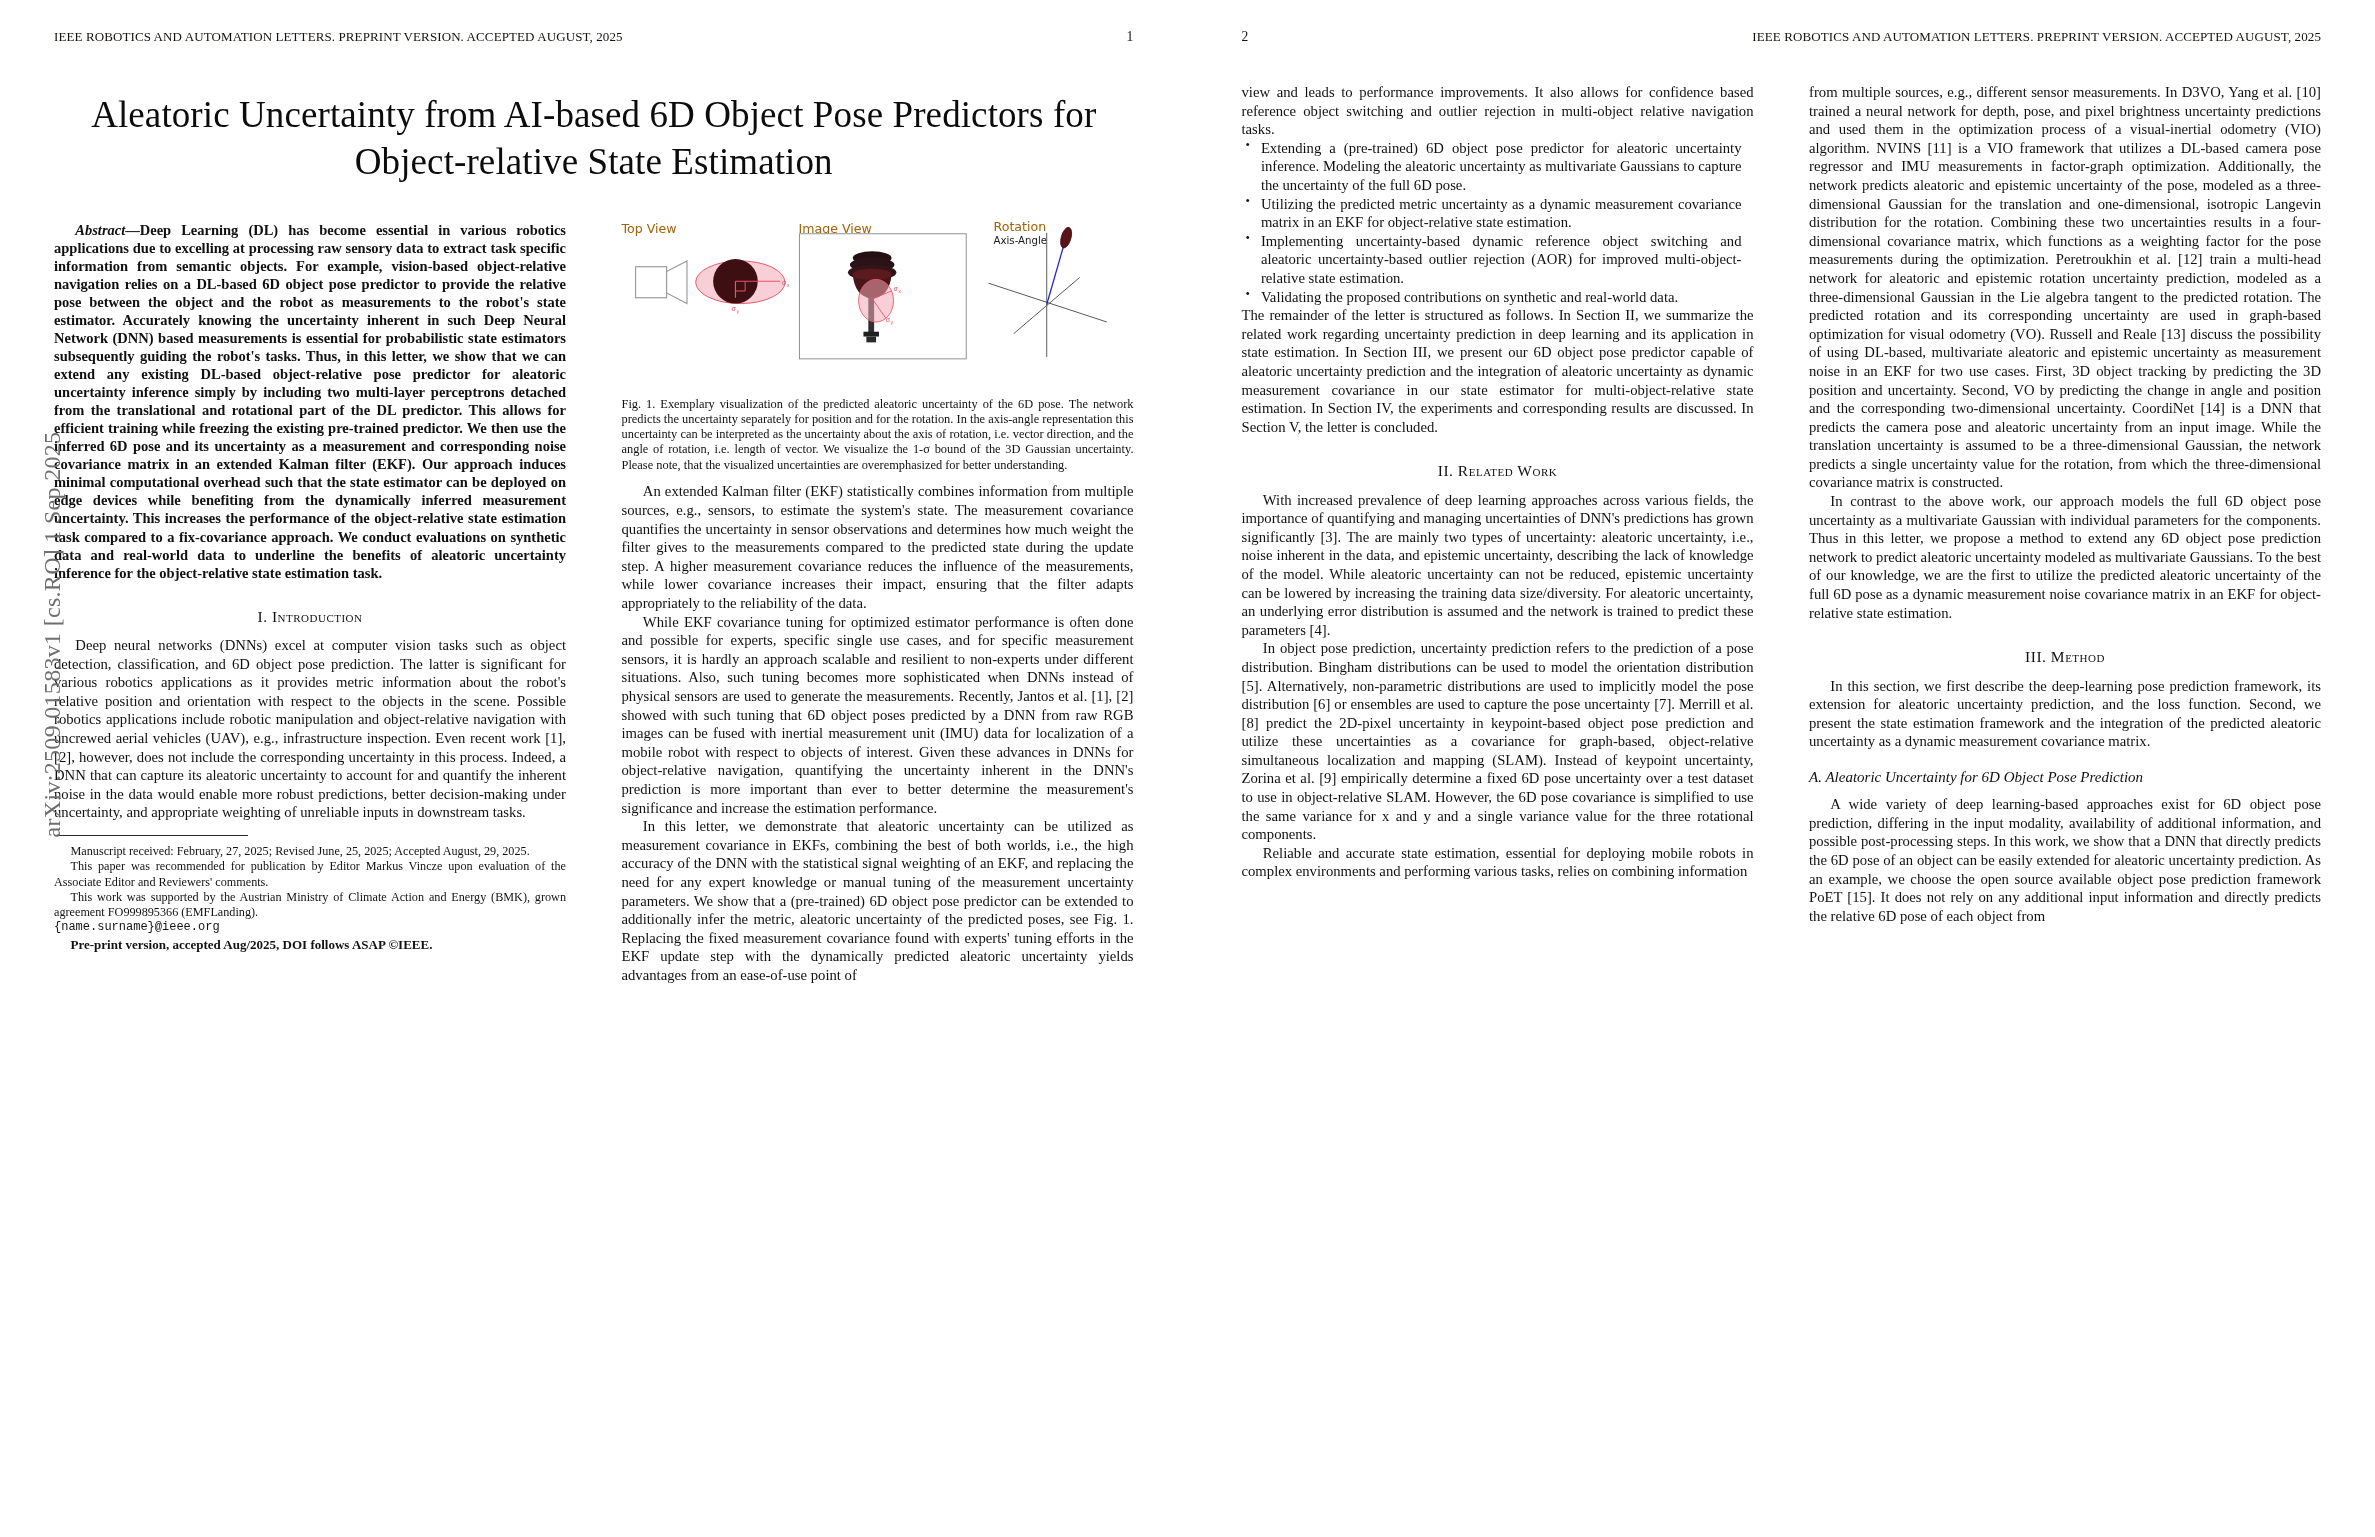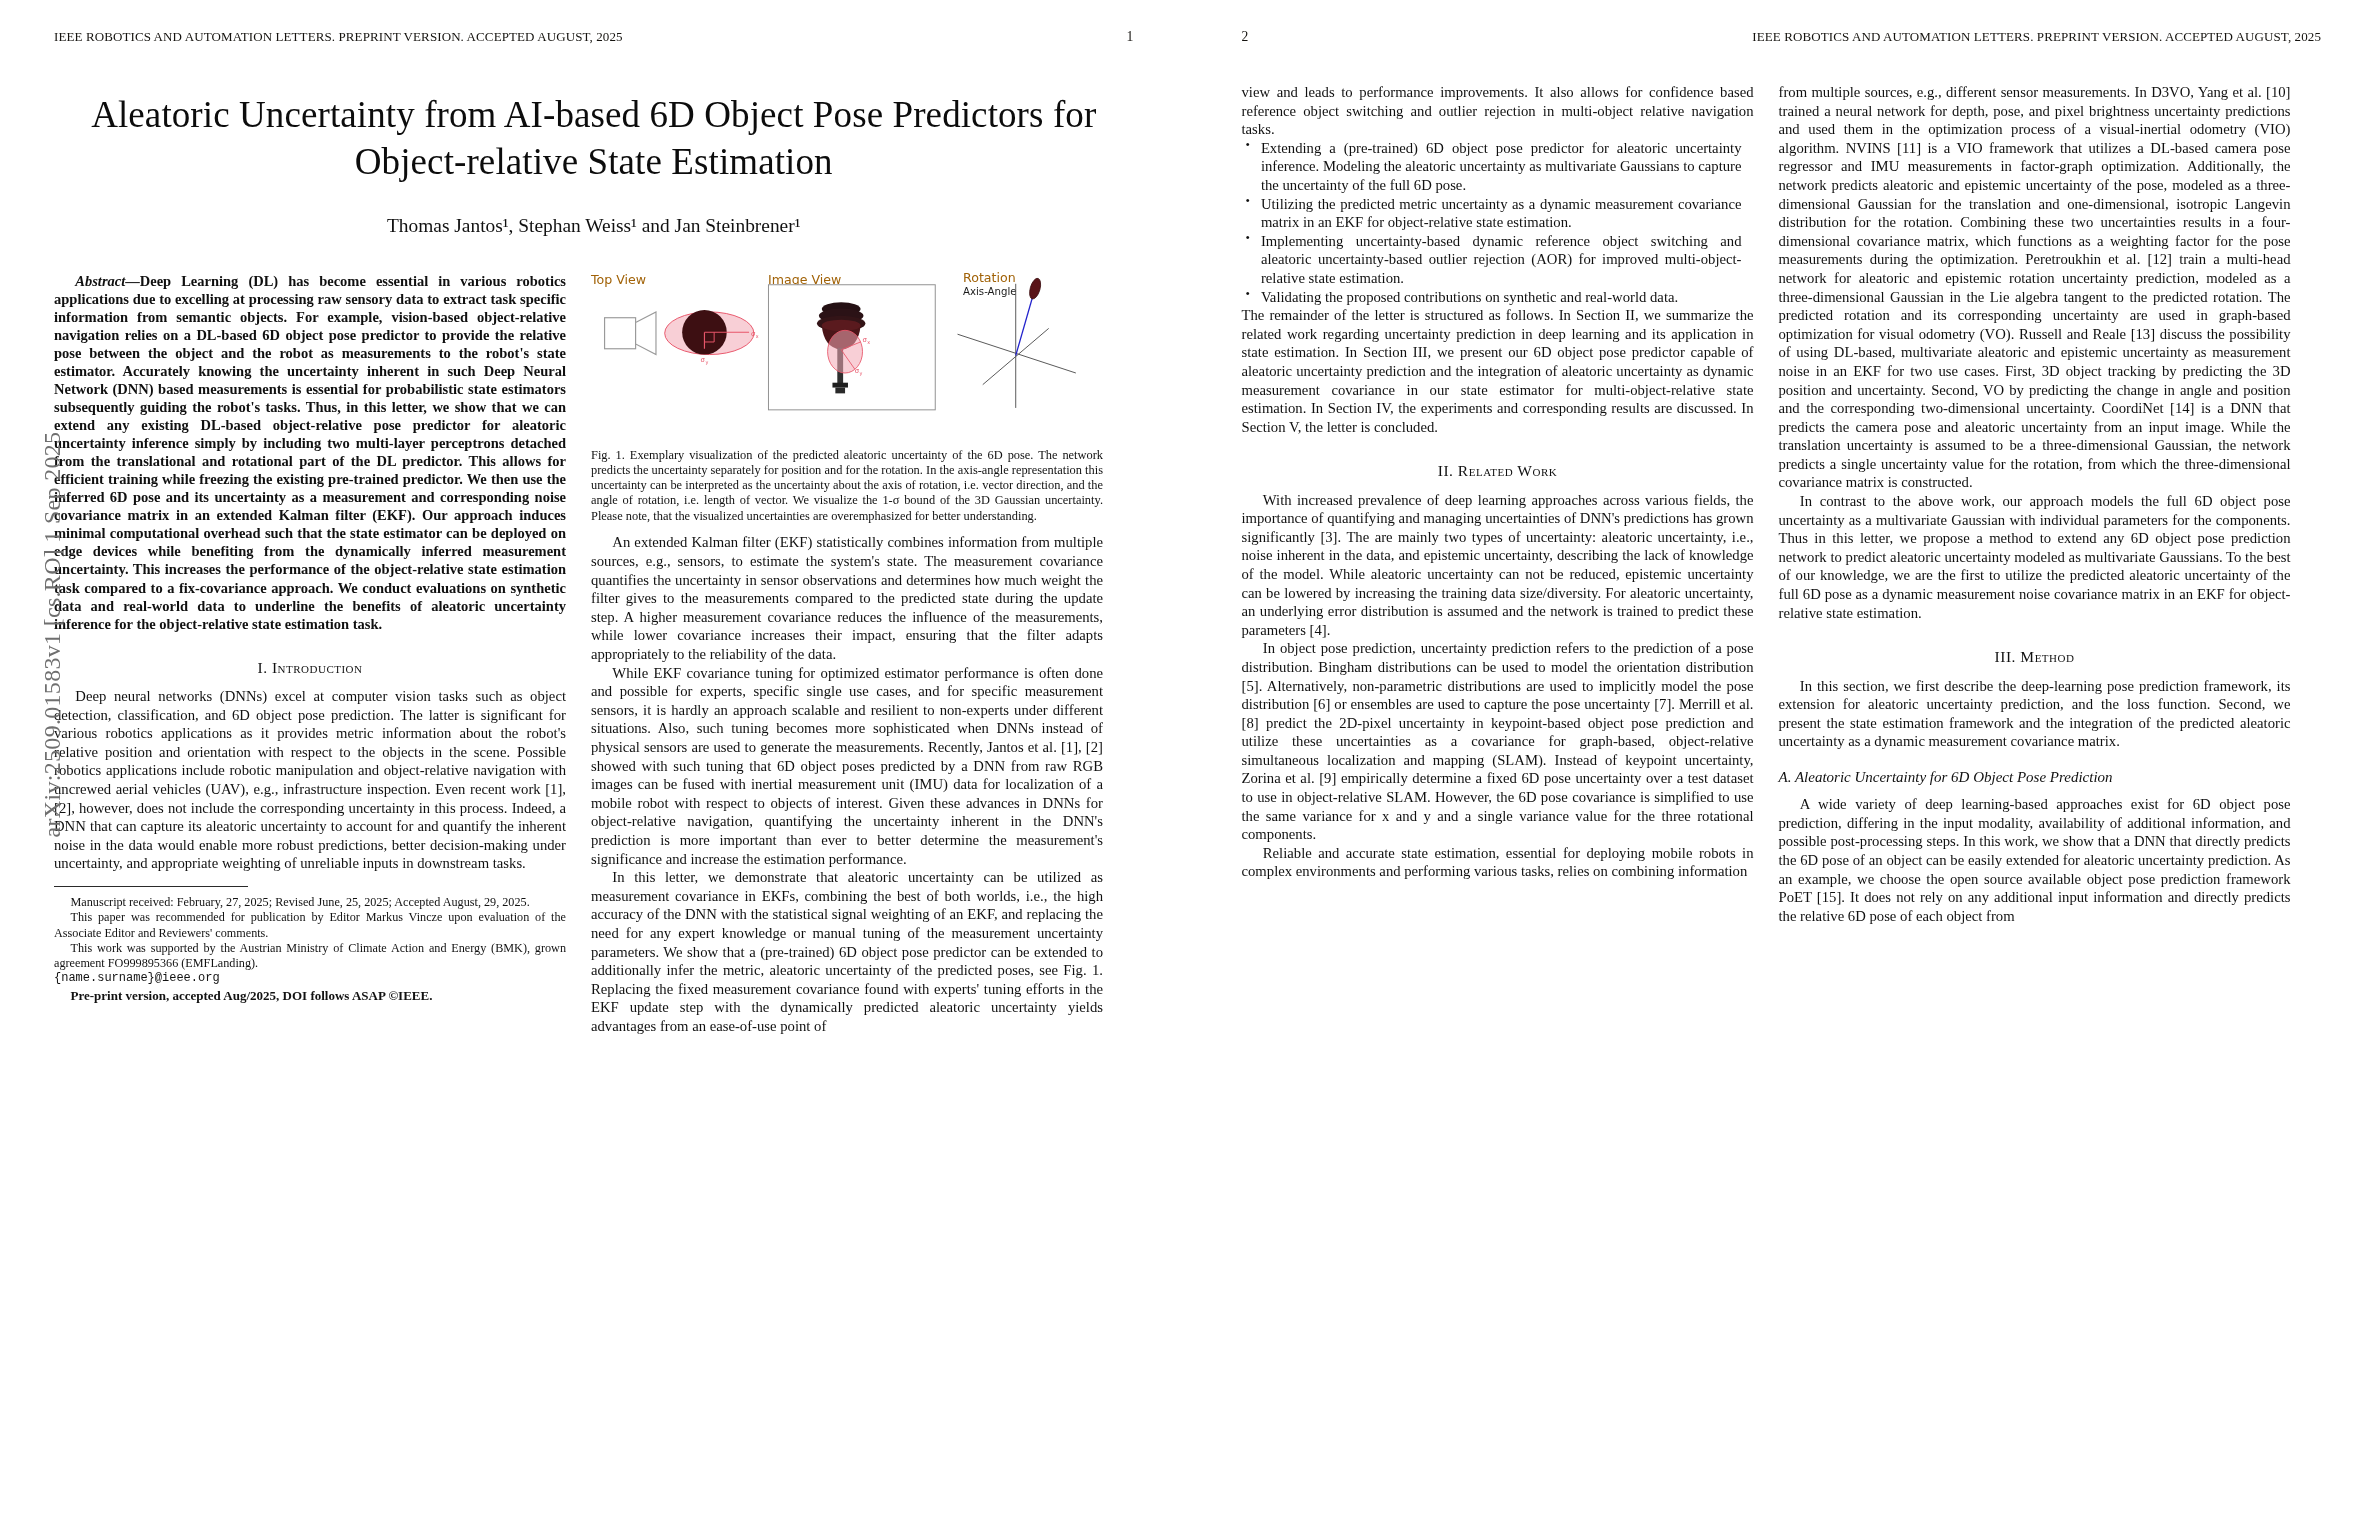--- a/index.html
+++ b/index.html
@@ -83,20 +83,21 @@
     font-size: 19.4px;
     margin-top: 29px;
     color: #111;
   }
 
   
   .cols {
     display: flex;
     gap: 25px;
     margin-top: 35px;
+    justify-content: space-between;
   }
   .col {
     width: 512px;
     font-size: 14.7px;
     line-height: 1.265;
     text-align: justify;
     color: #101010;
     hyphens: auto;
   }
 
@@ -207,21 +208,20 @@
 
     <div class="arxiv-stamp">arXiv:2509.01583v1  [cs.RO]  1 Sep 2025</div>
 
     <div class="runhead rh-left">
       <span class="rh-text">IEEE ROBOTICS AND AUTOMATION LETTERS. PREPRINT VERSION. ACCEPTED AUGUST, 2025</span>
       <span class="pageno">1</span>
     </div>
 
     <h1 class="title">Aleatoric Uncertainty from AI-based 6D Object Pose Predictors for Object-relative State Estimation</h1>
 
-    <div class="authors">Thomas Jantos¹, Stephan Weiss¹ and Jan Steinbrener¹</div>
 
     <div class="cols">
 
       <div class="col">
 
         <div class="abstract">
           <p><span class="lead">Abstract</span><span>—Deep Learning (DL) has become essential in various robotics applications due to excelling at processing raw sensory data to extract task specific information from semantic objects. For example, vision-based object-relative navigation relies on a DL-based 6D object pose predictor to provide the relative pose between the object and the robot as measurements to the robot's state estimator. Accurately knowing the uncertainty inherent in such Deep Neural Network (DNN) based measurements is essential for probabilistic state estimators subsequently guiding the robot's tasks. Thus, in this letter, we show that we can extend any existing DL-based object-relative pose predictor for aleatoric uncertainty inference simply by including two multi-layer perceptrons detached from the translational and rotational part of the DL predictor. This allows for efficient training while freezing the existing pre-trained predictor. We then use the inferred 6D pose and its uncertainty as a measurement and corresponding noise covariance matrix in an extended Kalman filter (EKF). Our approach induces minimal computational overhead such that the state estimator can be deployed on edge devices while benefiting from the dynamically inferred measurement uncertainty. This increases the performance of the object-relative state estimation task compared to a fix-covariance approach. We conduct evaluations on synthetic data and real-world data to underline the benefits of aleatoric uncertainty inference for the object-relative state estimation task.</span></p>
         </div>
 
         <div class="sec-head">

